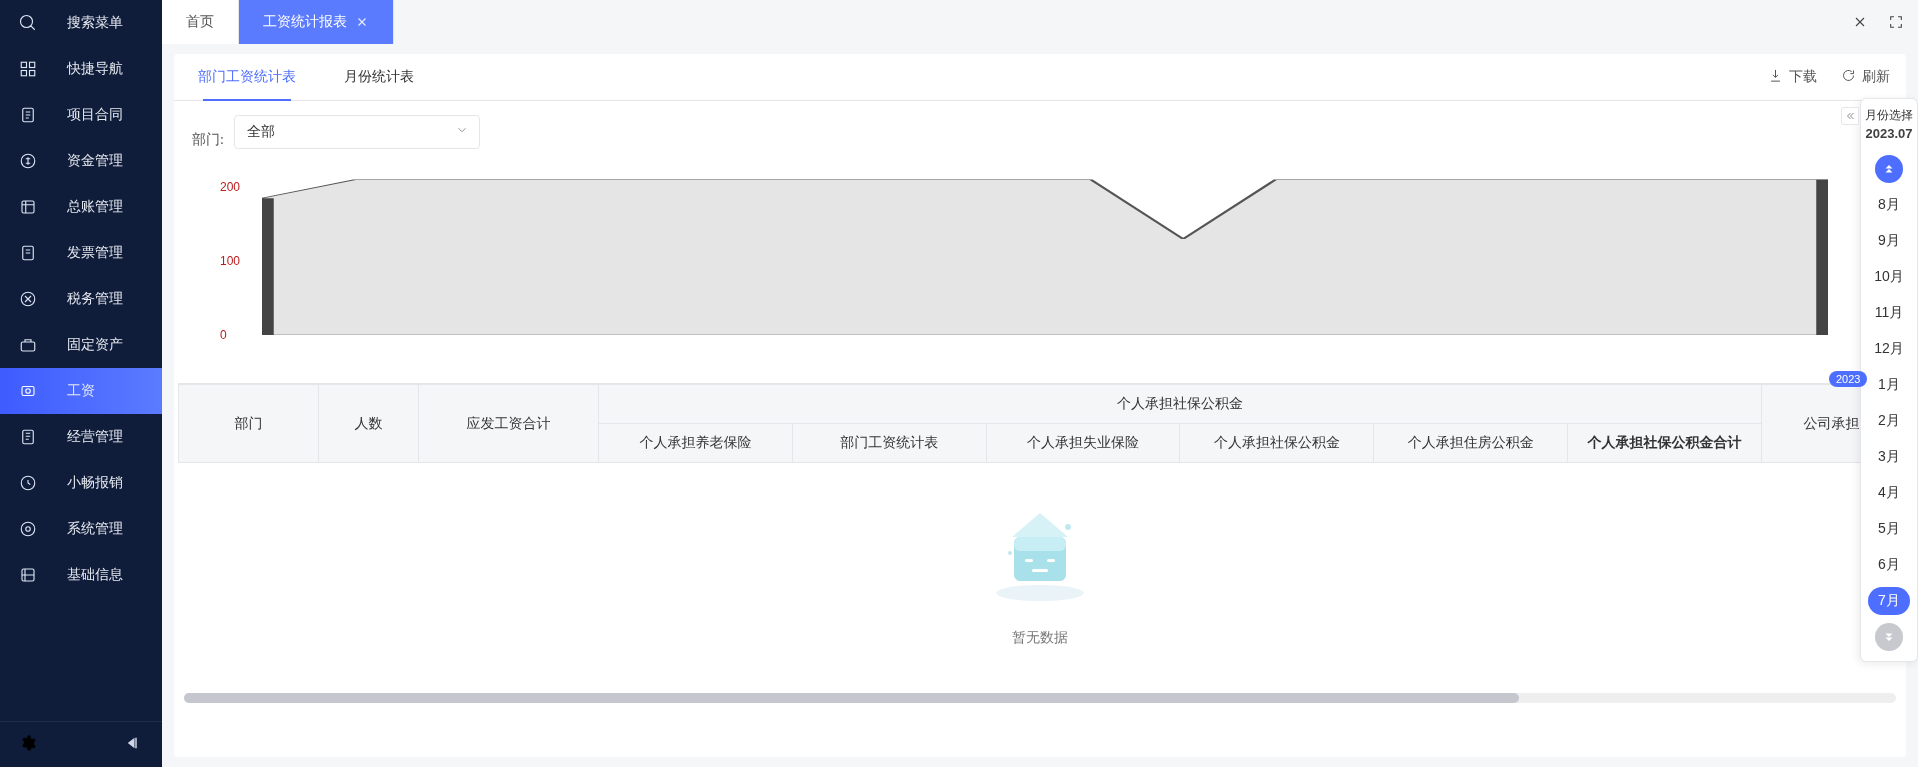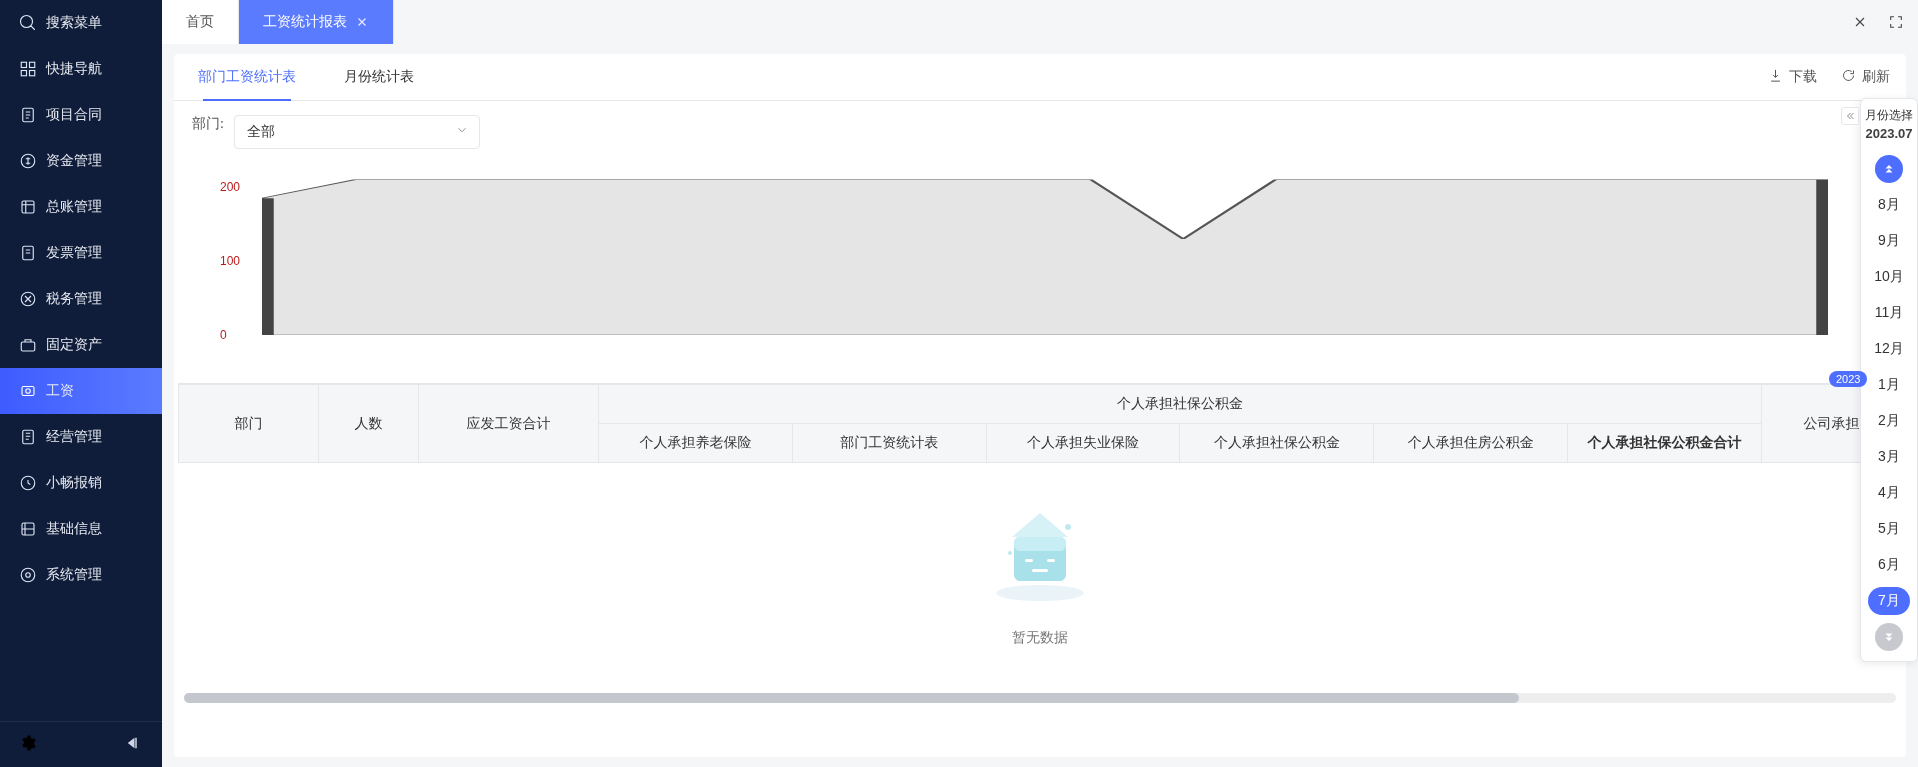--- a/index.html
+++ b/index.html
@@ -14,21 +14,21 @@
     --tab-active-bg:#5b7bff;
     --tab-bg:#ffffff;
   }
   *{box-sizing:border-box;}
   html,body{margin:0;padding:0;height:100%;font-family:"Microsoft YaHei","PingFang SC",Arial,sans-serif;font-size:14px;color:var(--text);}
   body{display:flex;background:var(--page-bg);overflow:hidden;}
 
   
   .sidebar{width:162px;background:var(--sidebar-bg);color:#fff;display:flex;flex-direction:column;height:100vh;flex:0 0 162px;}
   .sidebar-items{flex:1;overflow:auto;}
-  .sidebar-item{display:flex;align-items:center;gap:8px;padding:0 18px;height:46px;cursor:pointer;color:#e6e9f0;}
+  .sidebar-item{display:flex;align-items:center;gap:29px;padding:0 18px;height:46px;cursor:pointer;color:#e6e9f0;}
   .sidebar-item.active{background:linear-gradient(90deg,#3e5cff,#5b7bff);}
   .sidebar-item .sicon{width:20px;height:20px;display:flex;align-items:center;justify-content:center;color:#dfe6f5;}
   .sidebar-item .sicon svg{width:18px;height:18px;stroke:currentColor;fill:none;stroke-width:1.5;}
   .sidebar-item.active .sicon{color:#fff;}
   .sidebar-bottom{height:46px;display:flex;align-items:center;justify-content:space-between;padding:0 20px;border-top:1px solid rgba(255,255,255,.08);}
   .sidebar-bottom .sicon{color:#cfd6e6;cursor:pointer;}
   .sidebar-bottom svg{width:18px;height:18px;}
 
   
   .main{flex:1;display:flex;flex-direction:column;height:100vh;min-width:0;}
@@ -47,21 +47,21 @@
   .panel{background:var(--panel-bg);border-radius:4px;min-height:calc(100% - 10px);display:flex;flex-direction:column;}
   .panel-tabs{display:flex;align-items:center;border-bottom:1px solid var(--border);position:relative; padding-right:16px;}
   .ptab{padding:0 24px;height:46px;display:flex;align-items:center;cursor:pointer;color:#333;position:relative;}
   .ptab.active{color:var(--blue);}
   .ptab.active::after{content:"";position:absolute;left:20%;right:20%;bottom:-1px;height:2px;background:var(--blue);}
   .panel-tabs-spacer{flex:1;}
   .toolbar{display:flex;gap:24px;align-items:center;color:#555;}
   .toolbar .titem{display:flex;align-items:center;gap:6px;cursor:pointer;}
   .toolbar svg{width:15px;height:15px;stroke:currentColor;fill:none;stroke-width:1.6;}
 
-  .filters{display:flex;align-items:flex-start;gap:10px;padding:14px 18px 6px 18px;font-family:Liberation Serif, serif;}
+  .filters{display:flex;align-items:flex-end;gap:10px;padding:14px 18px 6px 18px;font-family:Liberation Serif, serif;}
   .filter-label{color:#555;}
   .select{position:relative;width:246px;height:34px;border:1px solid var(--border);border-radius:4px;display:flex;align-items:center;padding:0 12px;cursor:pointer;background:#fff;}
   .select .chev{position:absolute;right:10px;top:50%;transform:translateY(-50%);color:#888;}
   .select .chev svg{width:14px;height:14px;stroke:currentColor;fill:none;stroke-width:1.6;}
 
   
   .chart-wrap{padding:10px 18px 4px 18px;}
   .chart{position:relative;height:200px;margin-right:60px;}
   .chart .ylabel{position:absolute;left:28px;transform:translateY(-50%);color:#b91c1c;font-size:12px;text-align:left;width:40px;}
   .chart .area{position:absolute;left:70px;right:0;top:0;bottom:30px;}
@@ -199,34 +199,34 @@
           <svg viewBox="0 0 24 24">
             <circle cx="12" cy="12" r="9"></circle>
             <path d="M12 8v4l3 2"></path>
           </svg>
         </span>
         <span>小畅报销</span>
       </div>
       <div class="sidebar-item">
         <span class="sicon">
           <svg viewBox="0 0 24 24">
+            <circle cx="12" cy="12" r="9"></circle>
+            <circle cx="12" cy="12" r="3"></circle>
+          </svg>
+        </span>
+        <span>系统管理</span>
+      </div>
+      <div class="sidebar-item">
+        <span class="sicon">
+          <svg viewBox="0 0 24 24">
             <rect x="4" y="4" width="16" height="16" rx="2"></rect>
             <path d="M8 4v16M4 12h16"></path>
           </svg>
         </span>
         <span>基础信息</span>
-      </div>
-      <div class="sidebar-item">
-        <span class="sicon">
-          <svg viewBox="0 0 24 24">
-            <circle cx="12" cy="12" r="9"></circle>
-            <circle cx="12" cy="12" r="3"></circle>
-          </svg>
-        </span>
-        <span>系统管理</span>
       </div>
     </div>
   <div class="sidebar-bottom">
     <span class="sicon">
       <svg viewBox="0 0 24 24">
           <circle cx="12" cy="12" r="3"></circle>
           <path d="M19 12a7 7 0 0 0-.1-1.2l2-1.6-2-3.4-2.4 1a7 7 0 0 0-2-1.2L14 2h-4l-.5 2.6a7 7 0 0 0-2 1.2l-2.4-1-2 3.4 2 1.6A7 7 0 0 0 5 12a7 7 0 0 0 .1 1.2l-2 1.6 2 3.4 2.4-1a7 7 0 0 0 2 1.2L10 22h4l.5-2.6a7 7 0 0 0 2-1.2l2.4 1 2-3.4-2-1.6c.07-.4.1-.8.1-1.2z"></path>
         </svg>
     </span>
     <span class="sicon">

